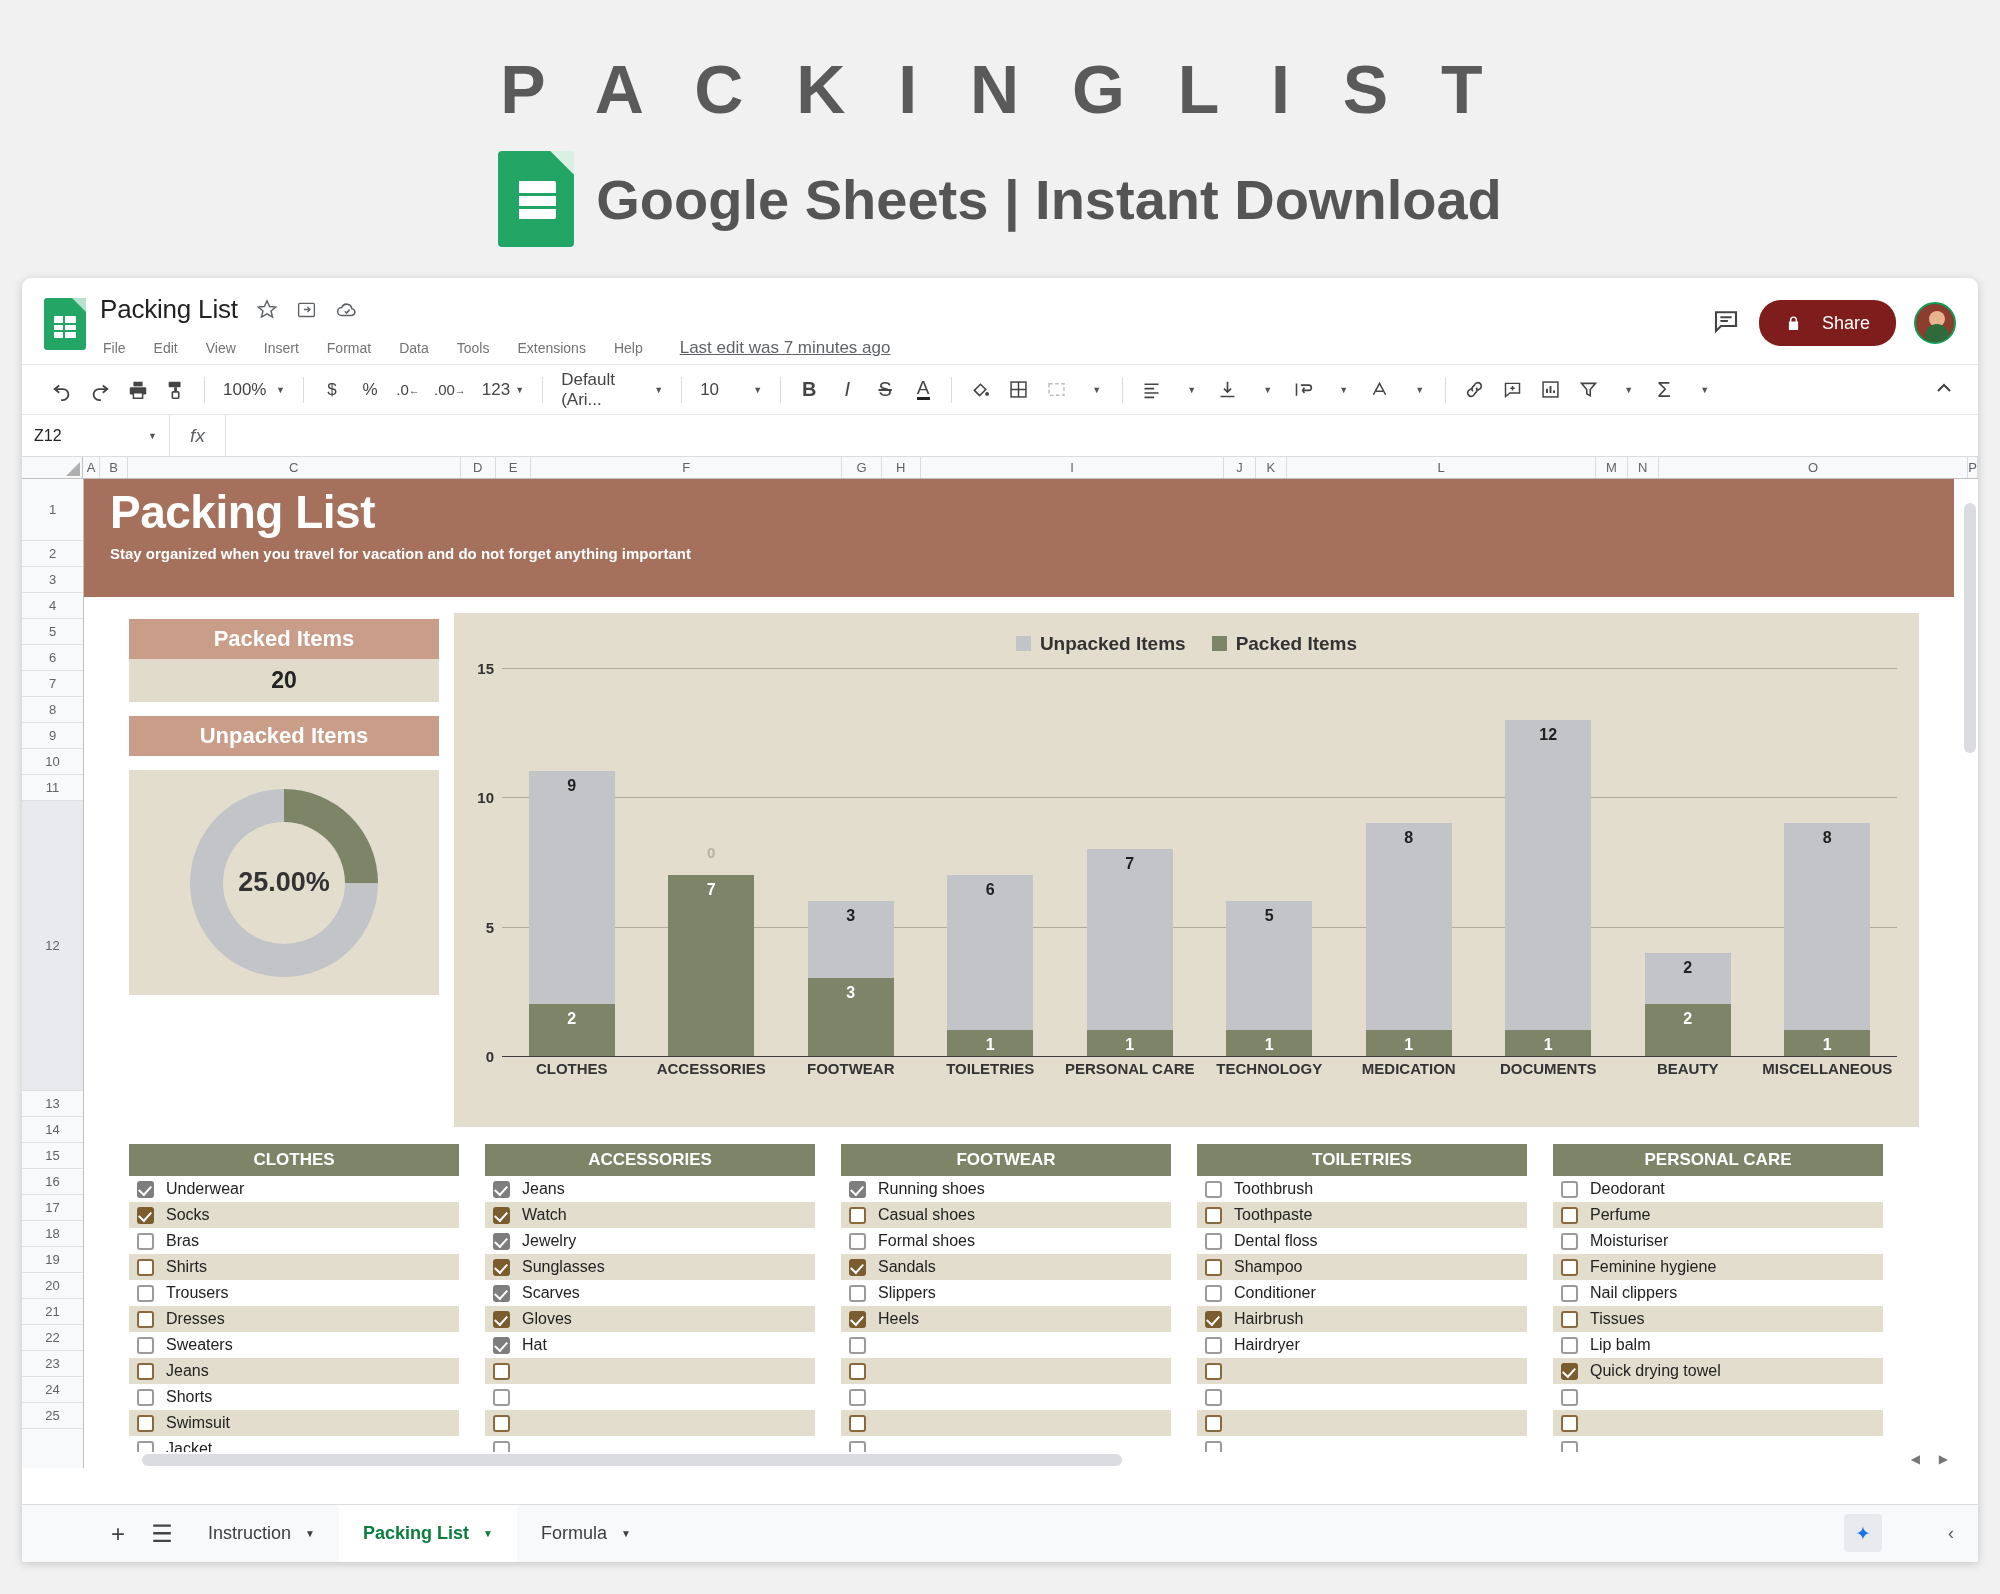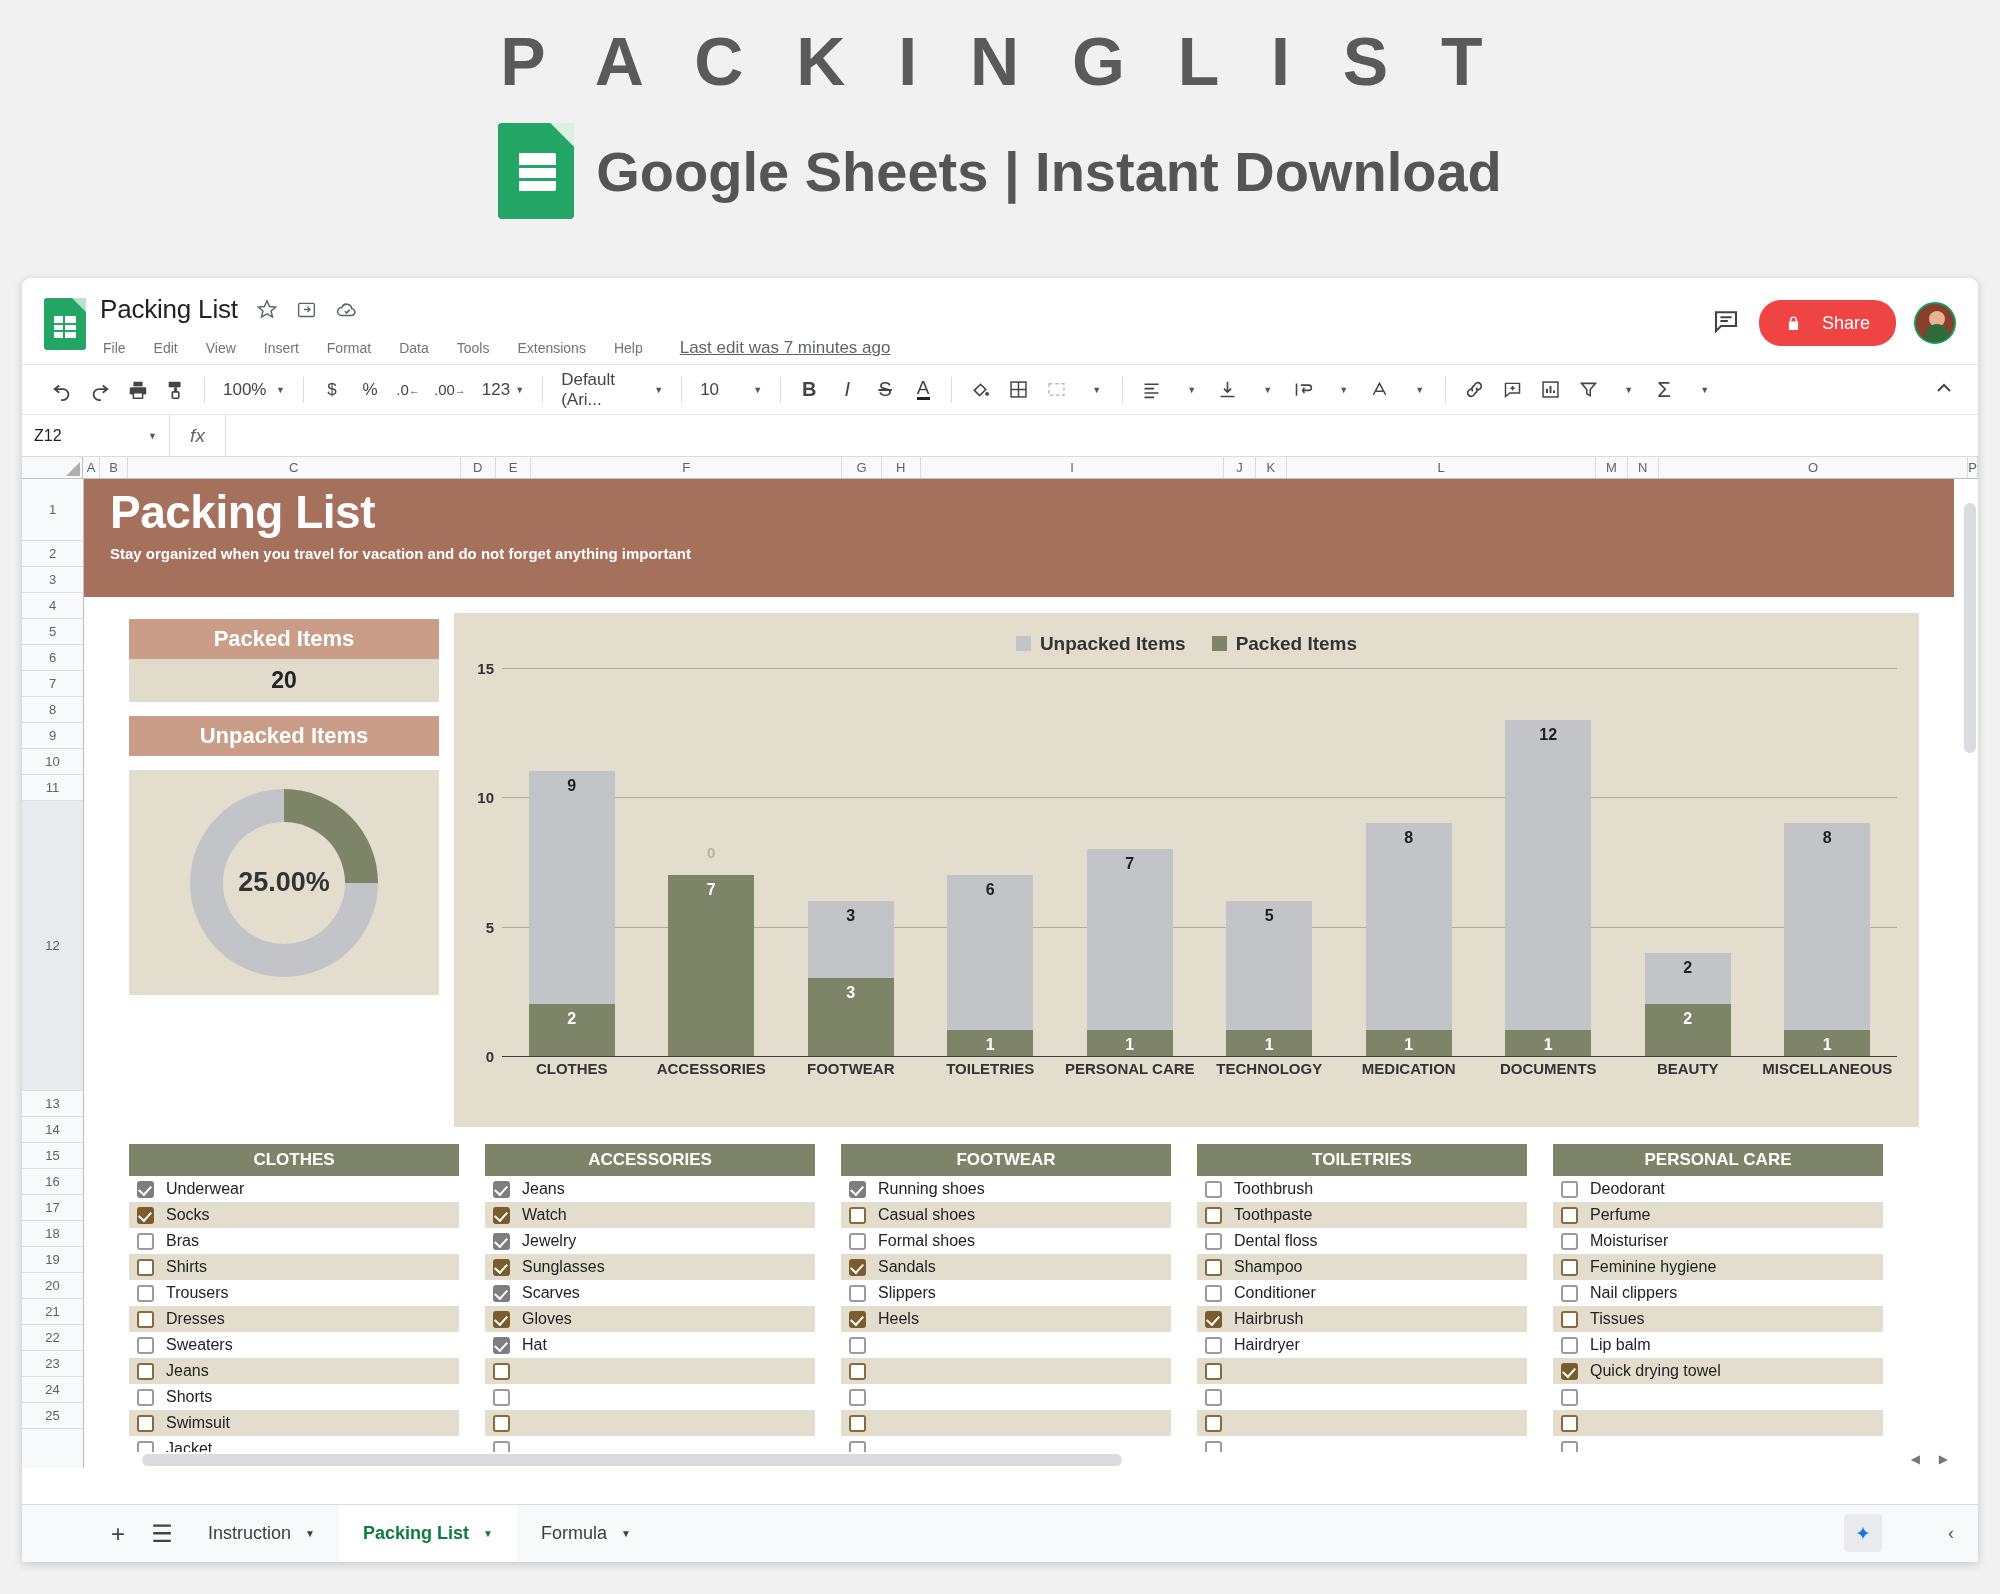--- a/index.html
+++ b/index.html
@@ -9,21 +9,21 @@
     background:#f1f1f1;
     font-family:"Liberation Sans", sans-serif;
     overflow:hidden;
     position:relative;
   }
 
   
   .promo { width:2000px; height:278px; background:#f1f1f1; position:relative; }
   .promo-title {
     text-align:center; font-size:68px; font-weight:700; color:#5a5a5a;
-    letter-spacing:17px; padding-top:27px; line-height:1;
+    letter-spacing:17px; padding-top:55px; line-height:1;
   }
   .promo-sub-row {
     display:flex; align-items:center; justify-content:center;
     margin-top:28px; gap:22px;
   }
   .gs-logo-big { width:76px; height:96px; position:relative; }
   .gs-logo-big .page {
     position:absolute; inset:0; background:#23a566; border-radius:4px;
   }
   .gs-logo-big .fold {
@@ -66,21 +66,21 @@
   .title-row { display:flex; align-items:center; gap:18px; height:34px; }
   .doc-title { font-size:26px; color:#222; font-weight:400; letter-spacing:-.2px; }
   .t-icon { color:#5f6368; display:inline-flex; align-items:center; }
   .menu-row { display:flex; align-items:center; gap:22px; margin-top:8px; height:28px; }
   .menu-item { font-size:14px; color:#737373; padding:2px 3px; }
   .last-edit { font-size:17px; color:#5f6368; text-decoration:underline; margin-left:12px; }
 
   .topright { position:absolute; right:22px; top:22px; display:flex; align-items:center; gap:18px; }
   .cmt-icon { color:#444; }
   .share-btn {
-    background:#ef4444; color:#fff; border-radius:22px; height:46px;
+    background:#7f1d1d; color:#fff; border-radius:22px; height:46px;
     display:flex; align-items:center; gap:20px; padding:0 26px;
     font-size:18px; font-weight:500;
   }
   .avatar {
     width:42px;height:42px;border-radius:50%;
     background:#8b3d2e; border:2px solid #0f9d58; position:relative; overflow:hidden;
   }
   .avatar::after{
     content:""; position:absolute; left:9px; top:20px; width:24px;height:24px;
     border-radius:50% 50% 0 0; background:#2f6b3a;

